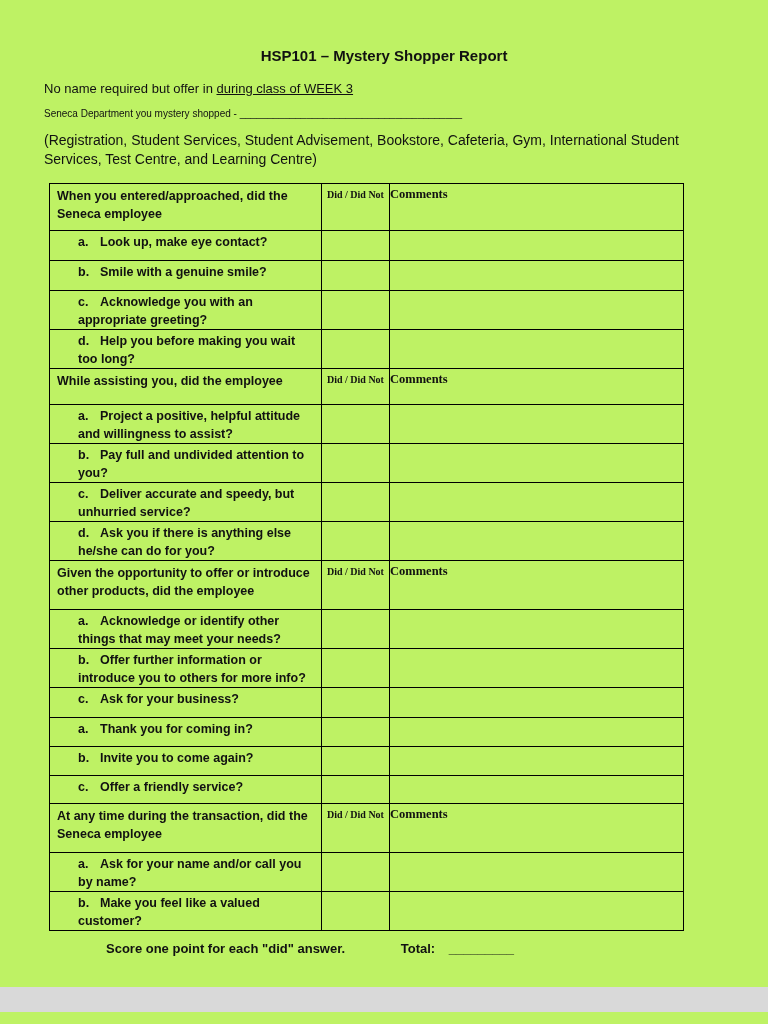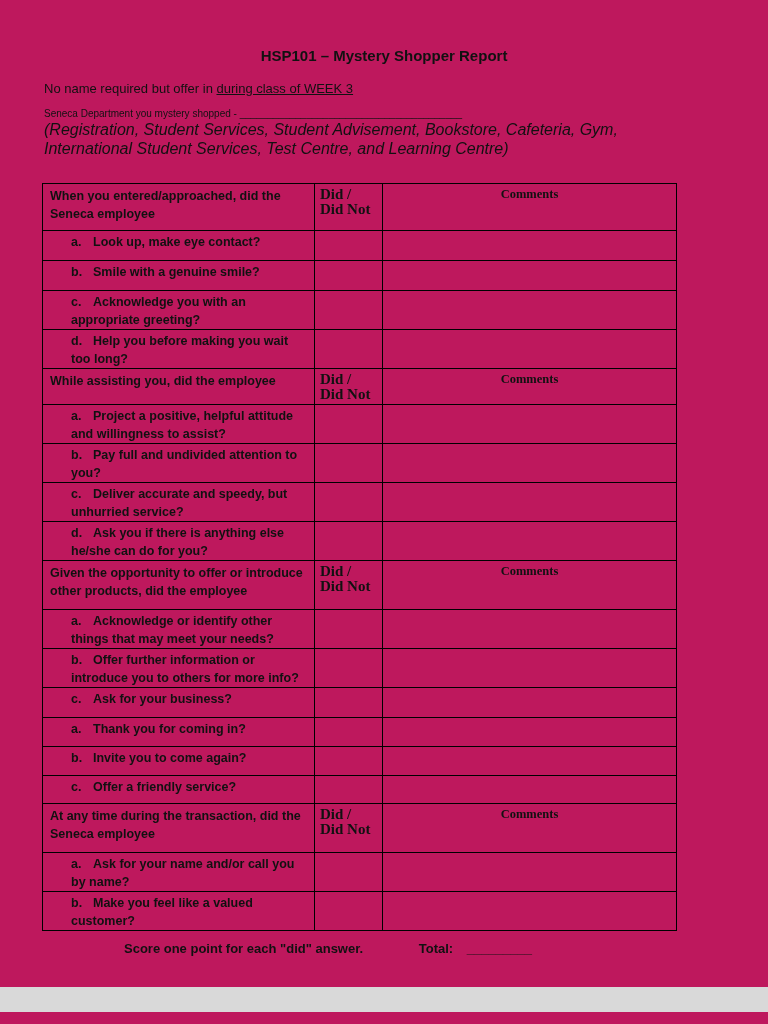--- a/index.html
+++ b/index.html
@@ -1,51 +1,51 @@
 <!DOCTYPE html>
 <html><head>
 <meta charset="utf-8">
 <style>
   * { margin:0; padding:0; box-sizing:border-box; }
   html,body { background:#ffffff; }
   body { width:768px; height:1024px; }
   .page {
-    position:relative; width:768px; height:1024px; background:#be185d;
+    position:relative; width:768px; height:1024px; background:#bef264;
     font-family:"Liberation Sans", sans-serif; color:#111; overflow:hidden;
   }
   .title { padding-top:47px; text-align:center; font-size:15px; font-weight:700; }
   .intro { margin:17px 44px 0; font-size:13px; }
   .u { text-decoration:underline; }
   .dept { margin:12px 44px 0; font-size:10px; }
-  .options { margin:1px 44px 0; font-size:16px; line-height:19px; width:650px;font-style:italic; }
+  .options { margin:12px 44px 0; font-size:14px; line-height:19px; width:650px; }
 
   table.report {
-    position:absolute; top:183px; left:42px; width:634px;
+    position:absolute; top:183px; left:49px; width:634px;
     border-collapse:collapse; table-layout:fixed;
   }
   col.c1 { width:272px; } col.c2 { width:68px; } col.c3 { width:294px; }
   .report td { border:1px solid #000; vertical-align:top; }
   td.q { font-weight:700; font-size:12.5px; line-height:18px; }
   td.q.head { padding:3px 8px 0 7px; }
   td.q.item { padding:2px 6px 0 28px; }
   .lt { display:inline-block; width:22px; }
   td.did {
-    font-family:"Liberation Serif", serif; font-weight:700; font-size:15px;
+    font-family:"Liberation Serif", serif; font-weight:700; font-size:10px;
     line-height:15px; padding:3px 4px 0 5px;
   }
   td.com {
     font-family:"Liberation Serif", serif; font-weight:700; font-size:12.5px;
-    text-align:center; padding-top:3px;
+    padding-top:3px;
   }
   .rh47{height:47px} .rh30{height:30px} .rh36{height:36px} .rh35{height:35px}
   .rh49{height:49px} .rh48{height:48px} .rh29{height:29px} .rh28{height:28px}
   .rh34{height:34px}
 
   .footer {
-    position:absolute; top:941px; left:42px; width:680px;
+    position:absolute; top:941px; left:24px; width:680px;
     font-size:13px; font-weight:700; white-space:nowrap;
   }
   .footer .score { margin-left:82px; }
   .footer .total { margin-left:52px; }
   .footer .blank { margin-left:10px; }
   .gutter { position:absolute; left:0; top:987px; width:768px; height:25px; background:#d9d9d9; }
 </style>
 </head>
 <body>
 

